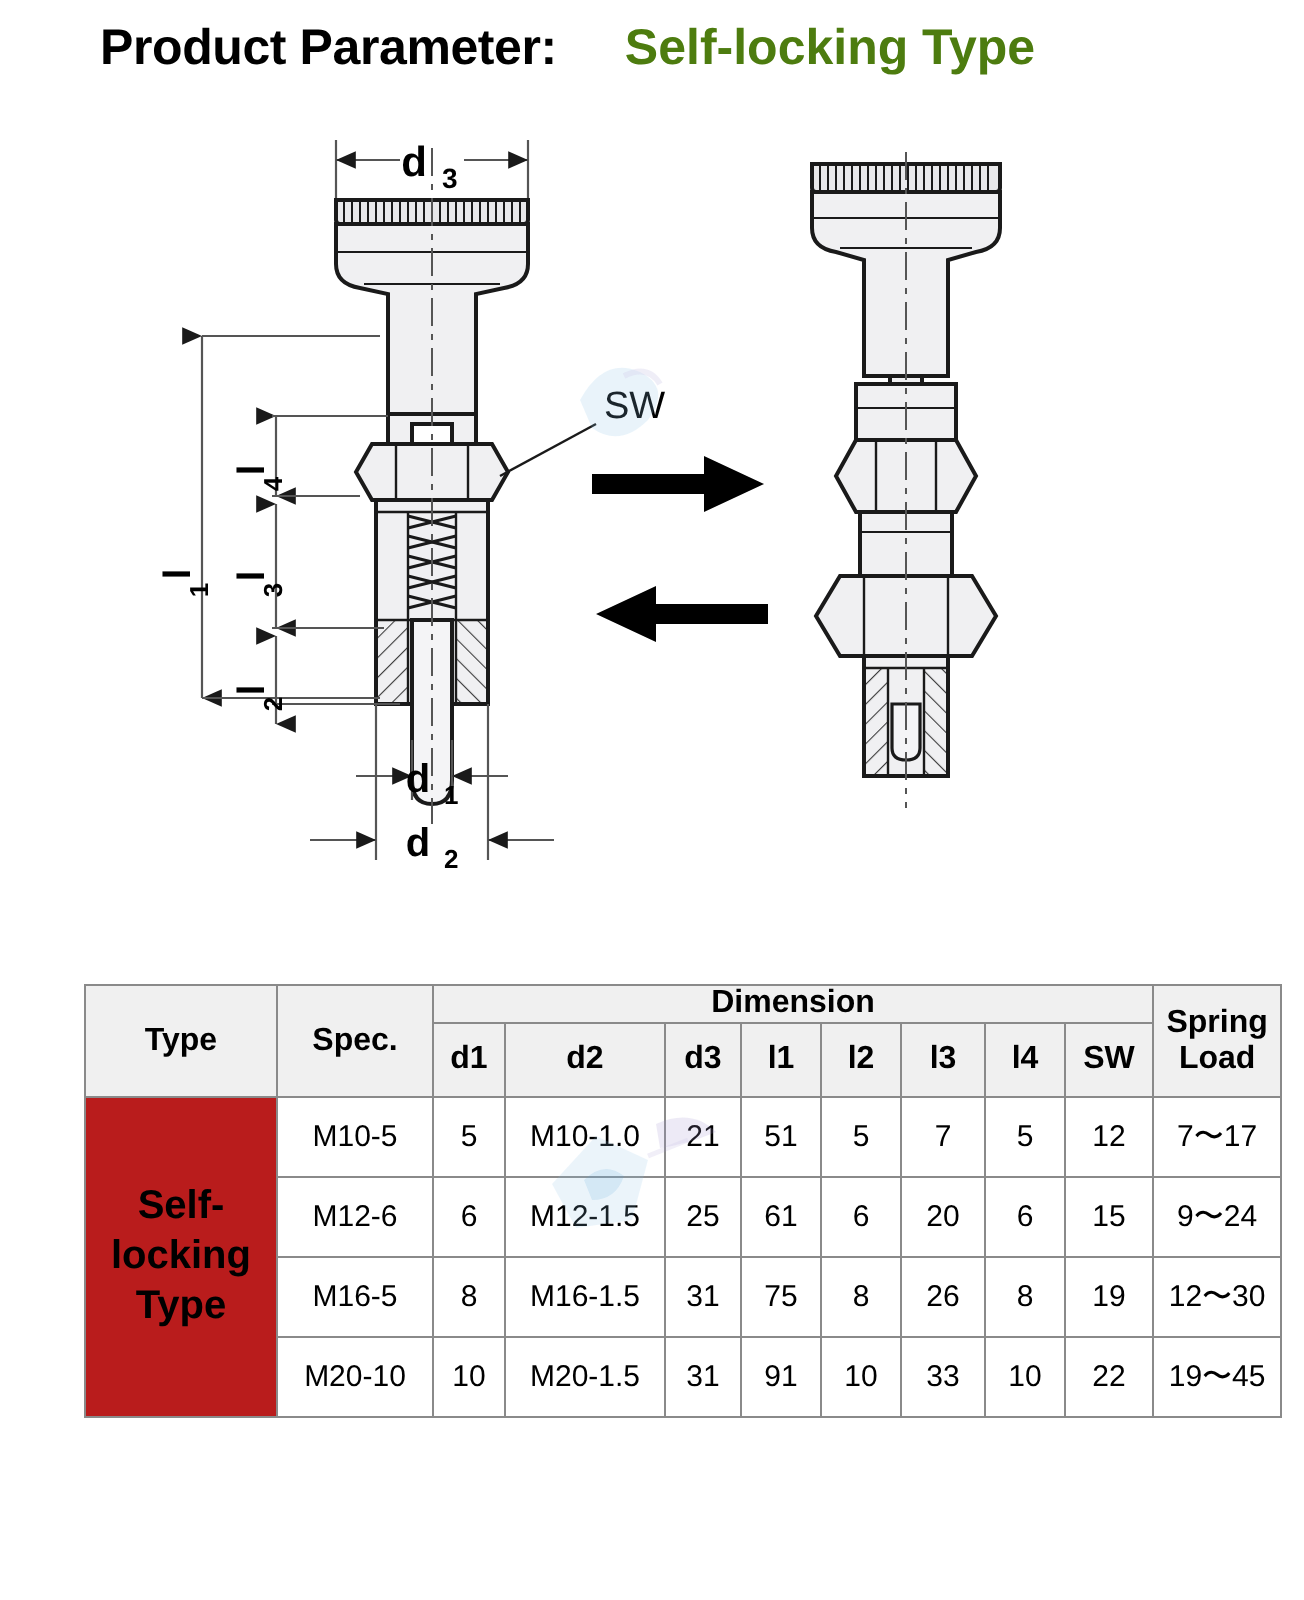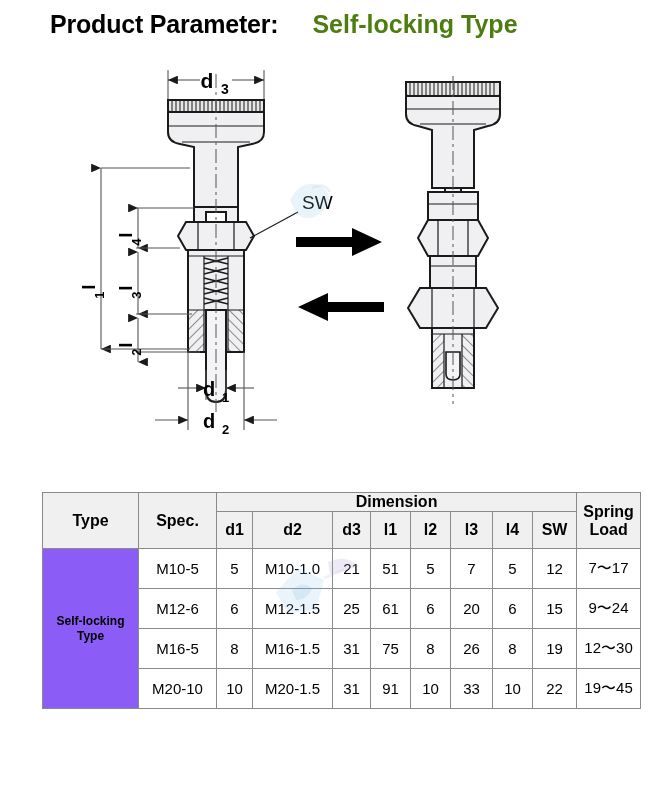--- a/index.html
+++ b/index.html
@@ -92,24 +92,24 @@
     padding: 0 2px;
   }
   td.body-cell {
     font-size: 15px;
     font-weight: normal;
     height: 40px;
     background: #fff;
     font-family: "Liberation Sans", sans-serif;
   }
   td.type-cell {
-    font-size: 12px;
+    font-size: 20px;
     font-weight: bold;
     line-height: 1.25;
-    background: #8b5cf6;
+    background: #b91c1c;
   }
   td.nowrap { white-space: nowrap; }
 
   
   .wm {
     position: absolute;
     pointer-events: none;
     opacity: 0.5;
   }
   .wm svg { display: block; }

